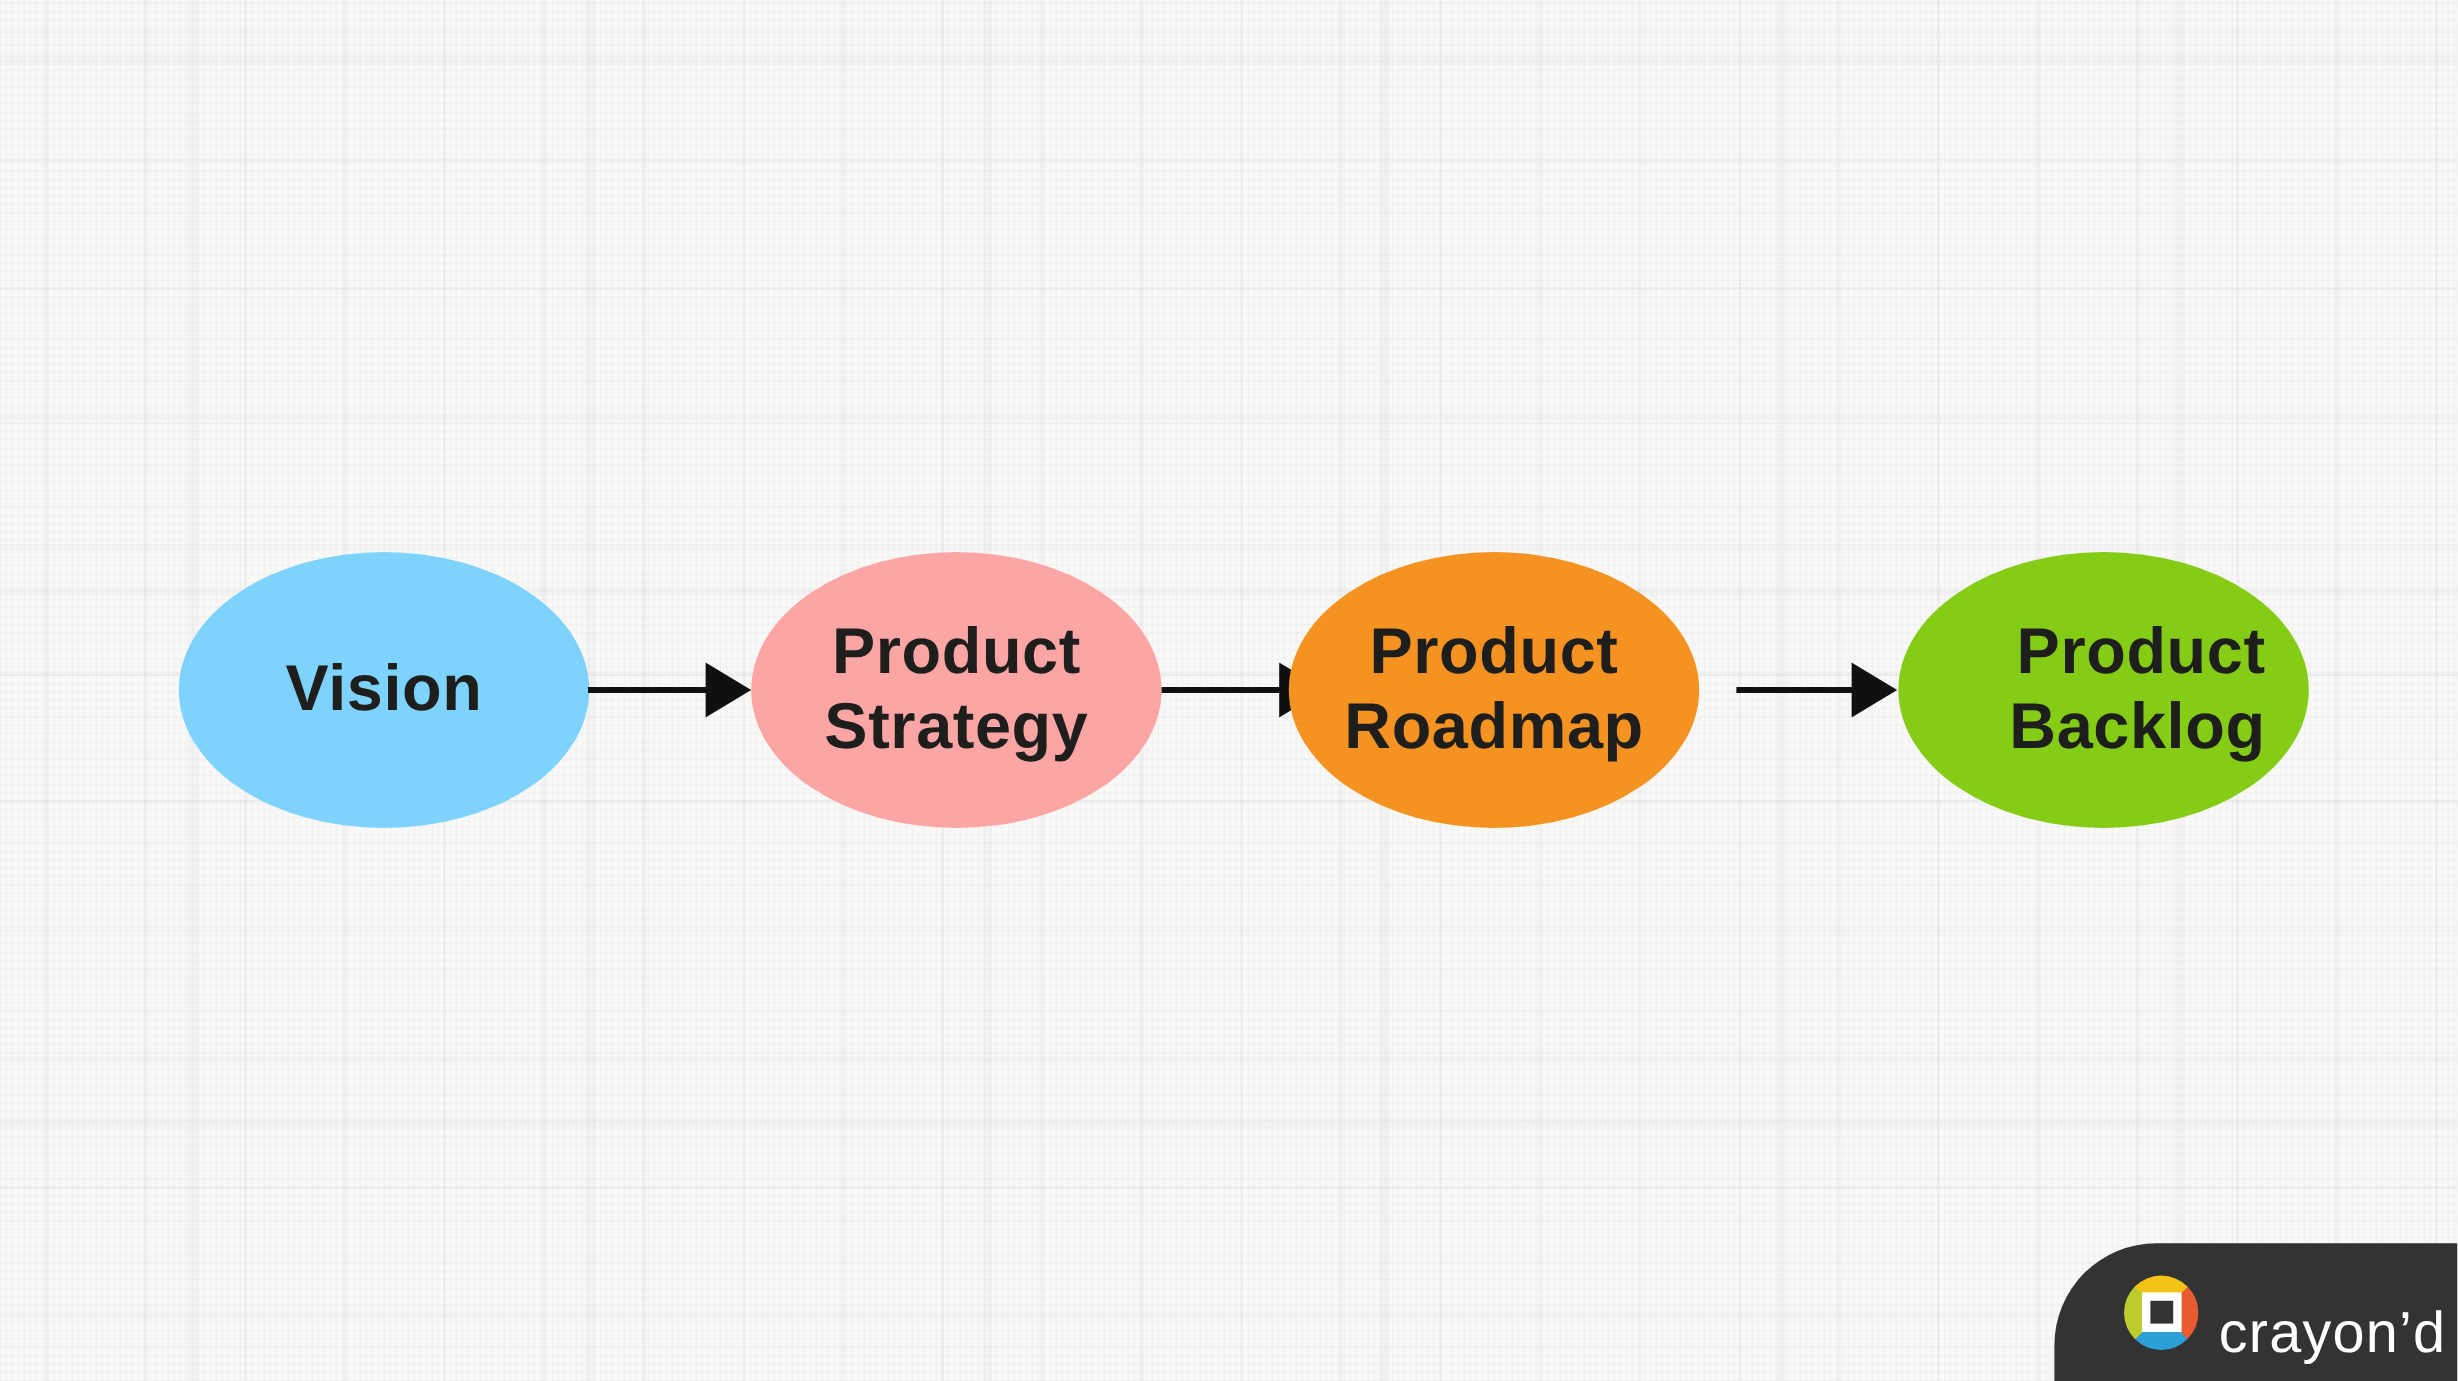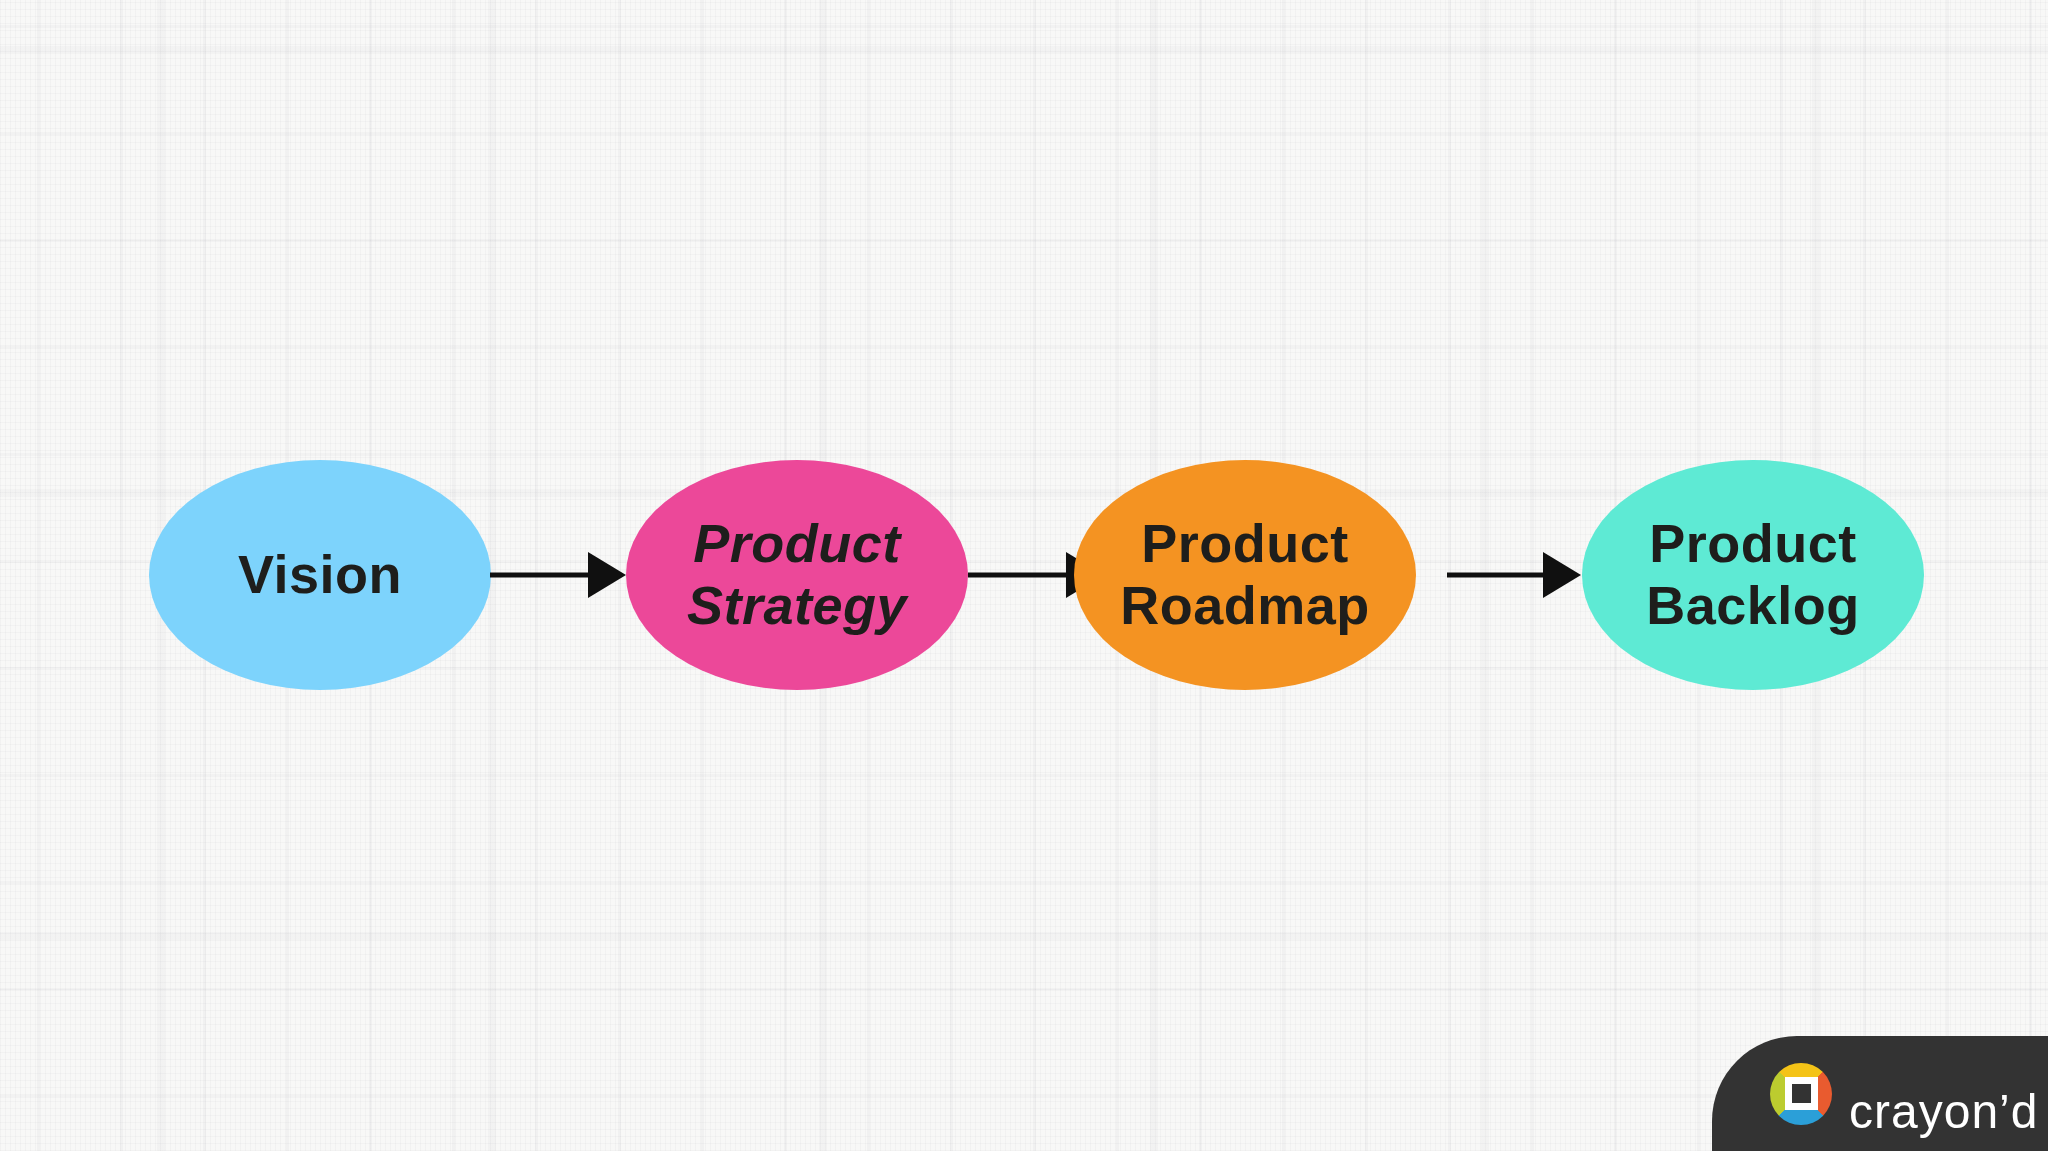--- a/index.html
+++ b/index.html
@@ -137,39 +137,39 @@
 
     <div class="node node-0" style="background-color: #7dd3fc;">
       <span class="node-label">Vision</span>
     </div>
 
     <div class="arrow arrow-0">
       <div class="arrow-line" style="background-color: rgb(16, 16, 16);"></div>
       <div class="arrow-head" style="border-left-color: rgb(16, 16, 16);"></div>
     </div>
 
-    <div class="node node-1" style="background-color: #ec4899; font-style: italic;">
+    <div class="node node-1" style="background-color: #fca5a5;">
       <span class="node-label">Product Strategy</span>
     </div>
 
     <div class="arrow arrow-1">
       <div class="arrow-line" style="background-color: rgb(16, 16, 16);"></div>
       <div class="arrow-head" style="border-left-color: rgb(16, 16, 16);"></div>
     </div>
 
     <div class="node node-2" style="background-color: rgb(244, 147, 34);">
       <span class="node-label">Product Roadmap</span>
     </div>
 
     <div class="arrow arrow-2">
       <div class="arrow-line" style="background-color: rgb(16, 16, 16);"></div>
       <div class="arrow-head" style="border-left-color: rgb(16, 16, 16);"></div>
     </div>
 
-    <div class="node node-3" style="background-color: #5eead4;">
+    <div class="node node-3" style="background-color: #84cc16; text-align: right;">
       <span class="node-label">Product Backlog</span>
     </div>
 
   </div>
 
   <div class="brand-box" style="background-color: rgb(51, 51, 51);">
     <div class="brand-logo" style="background: conic-gradient(from 315deg, rgb(244, 195, 23) 0deg, rgb(244, 195, 23) 25%, rgb(233, 91, 47) 0deg, rgb(233, 91, 47) 50%, rgb(43, 159, 216) 0deg, rgb(43, 159, 216) 75%, rgb(188, 204, 47) 0deg, rgb(188, 204, 47) 100%);">
       <div class="logo-square">
         <div class="logo-square-inner" style="background-color: rgb(51, 51, 51);"></div>
       </div>

